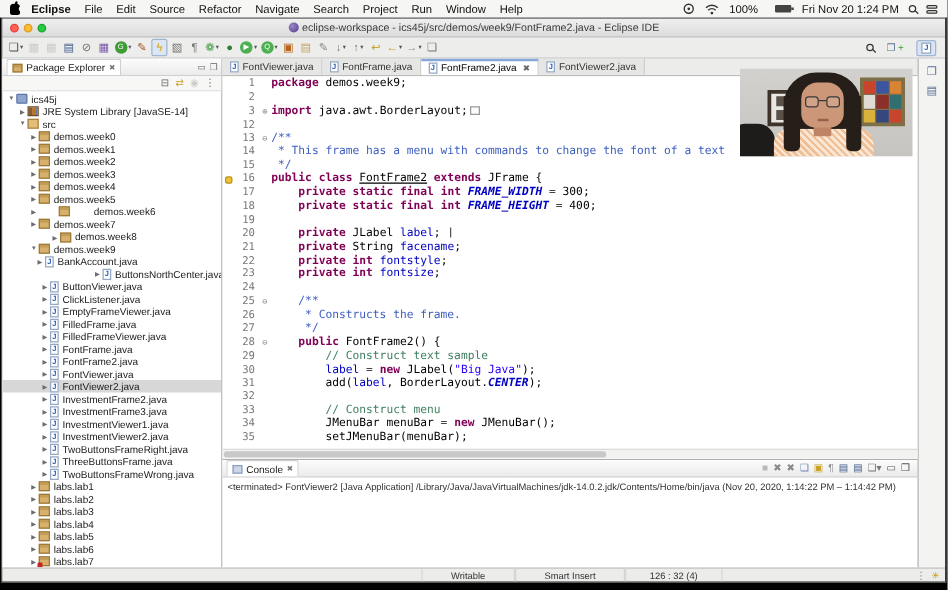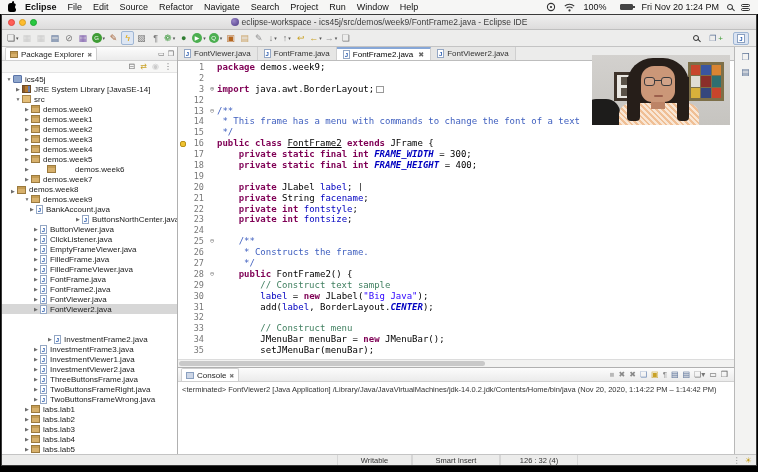--- a/index.html
+++ b/index.html
@@ -356,21 +356,21 @@
           <div class="trow" style="padding-left: 21px; gap: 16px;">
             <span class="expander">▶</span>
             <span class="ticon icon-package"></span>
             <span>demos.week6</span>
           </div>
           <div class="trow" style="padding-left: 21px;">
             <span class="expander">▶</span>
             <span class="ticon icon-package"></span>
             <span>demos.week7</span>
           </div>
-          <div class="trow" style="padding-left: 7px; align-items: flex-end;">
+          <div class="trow" style="padding-left: 38px; align-items: flex-end;">
             <span class="expander">▶</span>
             <span class="ticon icon-package"></span>
             <span>demos.week8</span>
           </div>
           <div class="trow" style="padding-left: 21px;">
             <span class="expander">▼</span>
             <span class="ticon icon-package"></span>
             <span>demos.week9</span>
           </div>
           <div class="trow" style="padding-left: 26px;">
@@ -421,21 +421,21 @@
           <div class="trow" style="padding-left: 30px;">
             <span class="expander">▶</span>
             <span class="ticon icon-file">J</span>
             <span>FontViewer.java</span>
           </div>
           <div class="trow selected" style="padding-left: 30px;">
             <span class="expander">▶</span>
             <span class="ticon icon-file">J</span>
             <span>FontViewer2.java</span>
           </div>
-          <div class="trow" style="padding-left: 44px; margin-top: 20px;">
+          <div class="trow" style="padding-left: 30px;">
             <span class="expander">▶</span>
             <span class="ticon icon-file">J</span>
             <span>InvestmentFrame2.java</span>
           </div>
           <div class="trow" style="padding-left: 30px;">
             <span class="expander">▶</span>
             <span class="ticon icon-file">J</span>
             <span>InvestmentFrame3.java</span>
           </div>
           <div class="trow" style="padding-left: 30px;">
@@ -444,26 +444,26 @@
             <span>InvestmentViewer1.java</span>
           </div>
           <div class="trow" style="padding-left: 30px;">
             <span class="expander">▶</span>
             <span class="ticon icon-file">J</span>
             <span>InvestmentViewer2.java</span>
           </div>
           <div class="trow" style="padding-left: 30px;">
             <span class="expander">▶</span>
             <span class="ticon icon-file">J</span>
+            <span>TwoButtonsFrameRight.java</span>
+          </div>
+          <div class="trow" style="padding-left: 30px;">
+            <span class="expander">▶</span>
+            <span class="ticon icon-file">J</span>
             <span>ThreeButtonsFrame.java</span>
-          </div>
-          <div class="trow" style="padding-left: 30px;">
-            <span class="expander">▶</span>
-            <span class="ticon icon-file">J</span>
-            <span>TwoButtonsFrameRight.java</span>
           </div>
           <div class="trow" style="padding-left: 30px;">
             <span class="expander">▶</span>
             <span class="ticon icon-file">J</span>
             <span>TwoButtonsFrameWrong.java</span>
           </div>
           <div class="trow" style="padding-left: 21px;">
             <span class="expander">▶</span>
             <span class="ticon icon-package"></span>
             <span>labs.lab1</span>

